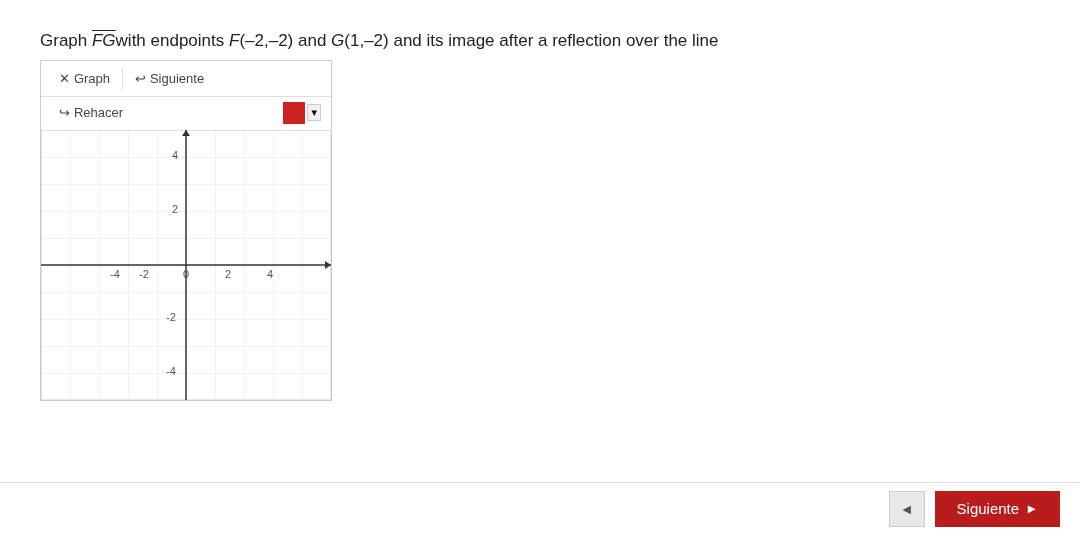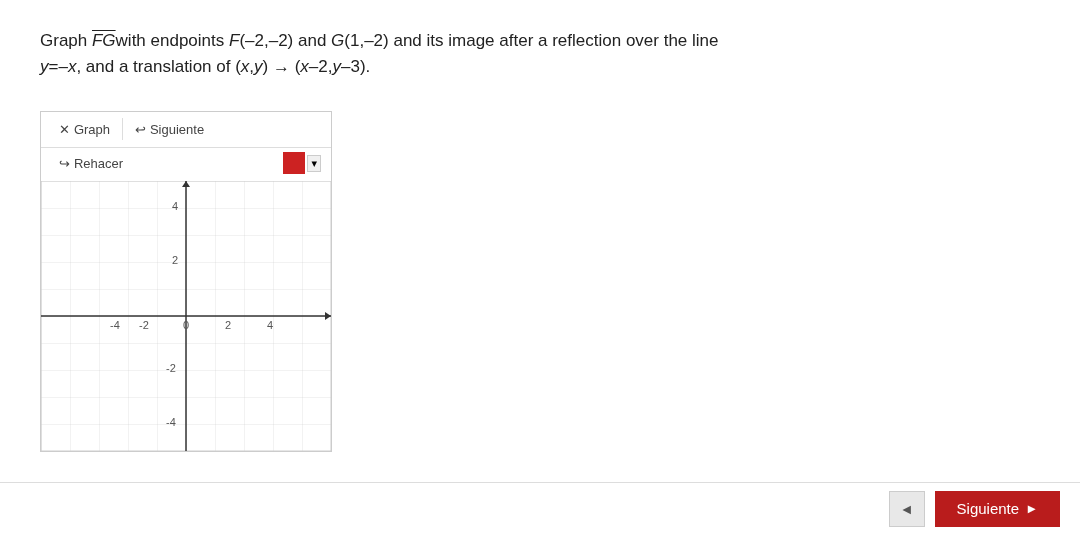--- a/index.html
+++ b/index.html
@@ -13,21 +13,21 @@
     }
 
     .main-content {
       padding: 28px 40px 20px 40px;
     }
 
     .problem-text {
       font-size: 17px;
       color: #222;
       line-height: 1.55;
-      margin-bottom: 30px;
+      margin-bottom: 6px;
       max-width: 860px;
     }
 
     .problem-text .overline {
       text-decoration: overline;
       font-style: italic;
     }
 
     .problem-text em {
       font-style: italic;
@@ -158,21 +158,20 @@
     .siguiente-btn .arrow {
       font-size: 13px;
     }
   </style>
 </head>
 <body>
 
 <div class="main-content">
   <div class="problem-text">
     <span>Graph </span><span class="overline">FG</span><span>with endpoints <em>F</em>(–2,–2) and <em>G</em>(1,–2) and its image after a reflection over the line</span><br>
-    <span><em>y</em>=–<em>x</em>, and a translation of (<em>x</em>,<em>y</em>) → (<em>x</em>–2,<em>y</em>–3).</span>
   </div>
 
   <div class="graph-container">
     
     <div class="toolbar">
       <button class="toolbar-btn">
         <span class="icon">✕</span>
         <span>Graph</span>
       </button>
       <div class="toolbar-separator"></div>

